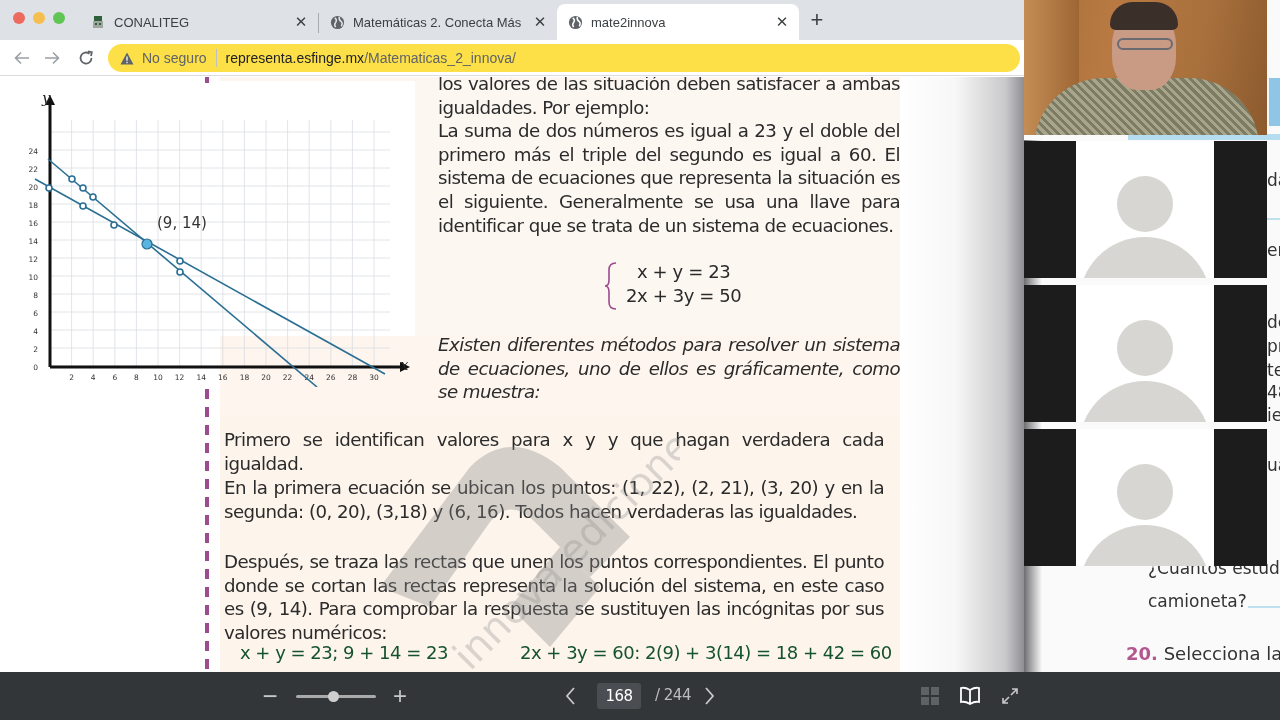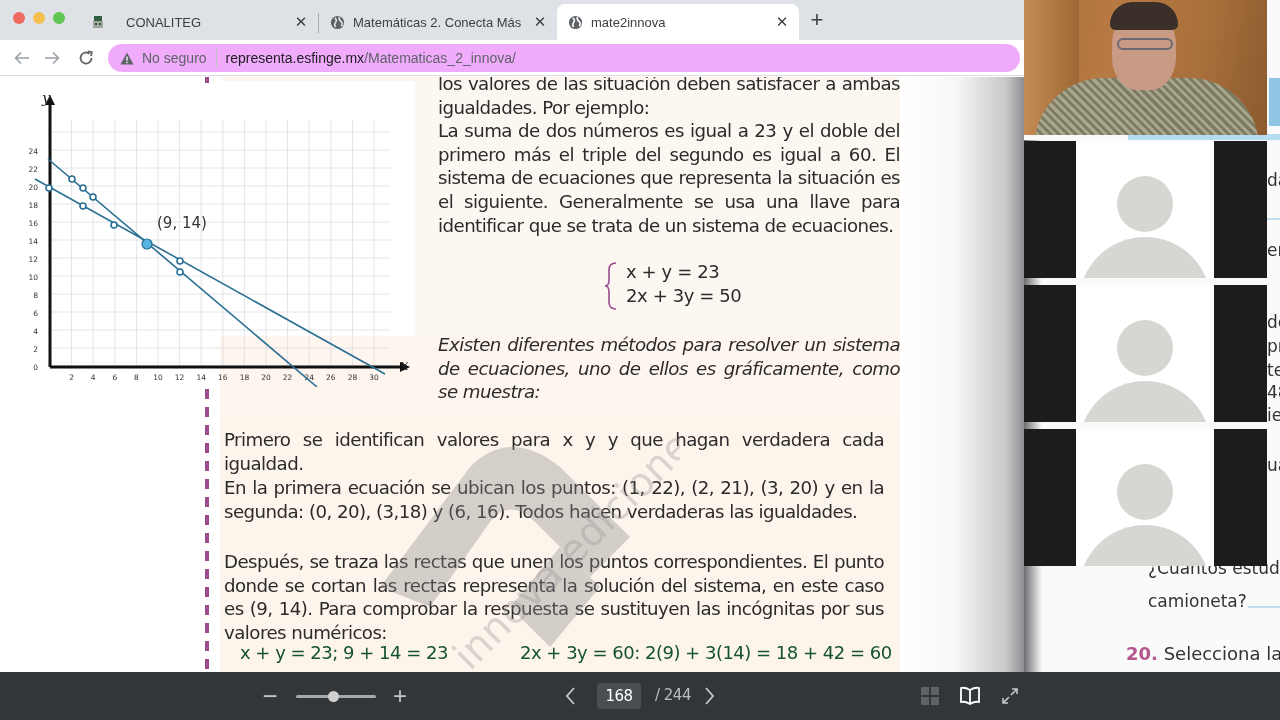--- a/index.html
+++ b/index.html
@@ -9,51 +9,51 @@
   
   .tabbar { position: absolute; left: 0; top: 0; width: 1024px; height: 40px; background: #dee1e6; }
   .traffic { position: absolute; top: 12px; width: 12px; height: 12px; border-radius: 50%; }
   .tl-red { left: 13px; background: #ed6a5e; }
   .tl-yellow { left: 33px; background: #f5bf4f; }
   .tl-green { left: 53px; background: #61c554; }
   .tab { position: absolute; top: 4px; height: 36px; display: flex; align-items: center; font-size: 13px; color: #3c4043; }
   .tab .fav { width: 16px; height: 16px; margin-left: 10px; margin-right: 8px; display: inline-flex; align-items: center; justify-content: center; }
   .tab .tab-title { flex: 1; white-space: nowrap; overflow: hidden; }
   .tab .tab-close { width: 18px; height: 18px; margin-right: 8px; display: inline-flex; align-items: center; justify-content: center; font-size: 15px; color: #3c4043; }
-  .tab-1 { left: 80px; width: 238px; gap: 12px; }
+  .tab-1 { left: 80px; width: 238px; }
   .tab-2 { left: 319px; width: 238px; }
   .tab-sep { position: absolute; top: 13px; left: 318px; width: 1px; height: 20px; background: #a9acb1; }
   .tab-3 { left: 557px; width: 242px; background: #ffffff; border-radius: 8px 8px 0 0; }
   .new-tab { position: absolute; left: 806px; top: 10px; width: 22px; height: 22px; font-size: 22px; line-height: 20px; text-align: center; color: #3c4043; }
 
   .toolbar { position: absolute; left: 0; top: 40px; width: 1024px; height: 36px; background: #ffffff; border-bottom: 1px solid #dadce0; }
   .nav-btn { position: absolute; top: 6px; width: 24px; height: 24px; display: flex; align-items: center; justify-content: center; font-size: 17px; color: #9aa0a6; }
   .nav-back { left: 10px; }
   .nav-fwd { left: 40px; }
   .nav-reload { left: 74px; color: #5f6368; font-size: 18px; }
-  .omnibox { position: absolute; left: 108px; top: 4px; width: 912px; height: 28px; background: #f0abfc; border-radius: 14px; display: flex; align-items: center; font-size: 14px; }
+  .omnibox { position: absolute; left: 108px; top: 4px; width: 912px; height: 28px; background: #fde047; border-radius: 14px; display: flex; align-items: center; font-size: 14px; }
   .omni-warn { margin-left: 12px; width: 14px; height: 14px; color: #5f6368; font-size: 12px; display: inline-flex; align-items: center; justify-content: center; }
   .omni-insecure { margin-left: 8px; color: #5f6368; }
   .omni-divider { width: 1px; height: 18px; background: #bdc1c6; margin: 0 9px 0 9px; }
   .omni-host { color: #202124; }
   .omni-path { color: #5f6368; }
 
   
   .viewer { position: absolute; left: 0; top: 77px; width: 1024px; height: 595px; background: #ffffff; overflow: hidden; }
   .page-shade { position: absolute; left: 900px; top: 0; width: 124px; height: 595px; background: linear-gradient(to right, #ffffff 0%, #f7f7f7 45%, #c9c9cb 85%, #8f8f93 100%); }
   .peach-band { position: absolute; left: 220px; width: 700px; background: #fdf6f0; }
   .dashed-rule { position: absolute; left: 205px; top: 0; width: 4px; height: 595px; background: repeating-linear-gradient(to bottom, #9b4b8e 0px, #9b4b8e 10px, transparent 10px, transparent 18px); }
   .dashed-rule.top { top: 0; height: 6px; }
 
   .chart { position: absolute; left: 20px; top: 10px; width: 400px; height: 300px; }
 
   .text-block { position: absolute; color: #2b2b2b; font-size: 18.2px; line-height: 23.7px; font-family: "DejaVu Sans", sans-serif; letter-spacing: -0.55px; }
   .para-right { left: 438px; width: 462px; text-align: justify; }
   .para-wide { left: 224px; width: 660px; text-align: justify; }
-  .eq-system { position: absolute; left: 608px; top: 183px; font-family: "DejaVu Sans", sans-serif; font-size: 18px; line-height: 24px; color: #2b2b2b; letter-spacing: -0.4px; }
+  .eq-system { position: absolute; left: 608px; top: 183px; font-family: "DejaVu Sans", sans-serif; font-size: 18px; line-height: 24px; color: #2b2b2b; letter-spacing: -0.4px; text-align: center; }
   .eq-brace { position: absolute; left: -4px; top: 2px; width: 14px; height: 48px; }
   .eq-line { padding-left: 18px; }
   .verify { position: absolute; top: 565px; font-family: "DejaVu Sans", sans-serif; font-size: 18px; color: #14532d; letter-spacing: -0.5px; }
   .watermark { position: absolute; left: 360px; top: 360px; width: 320px; height: 240px; pointer-events: none; }
 
   
   .bottombar { position: absolute; left: 0; top: 672px; width: 1280px; height: 48px; background: #323639; }
   .bb-icon { position: absolute; top: 12px; height: 24px; display: flex; align-items: center; justify-content: center; color: #c7c7c7; font-size: 22px; }
   .zoom-minus { left: 260px; width: 20px; font-size: 26px; }
   .zoom-slider { position: absolute; left: 296px; top: 23px; width: 80px; height: 3px; background: #aaaaaa; border-radius: 2px; }

